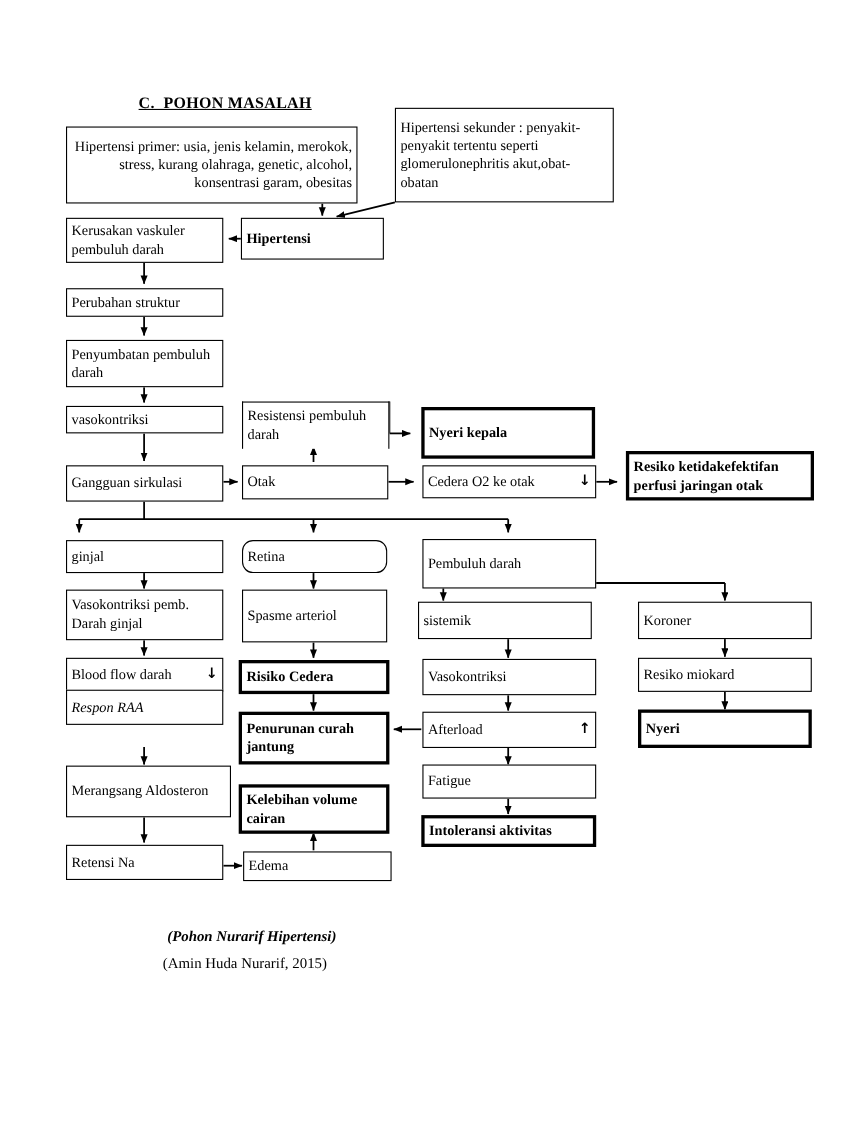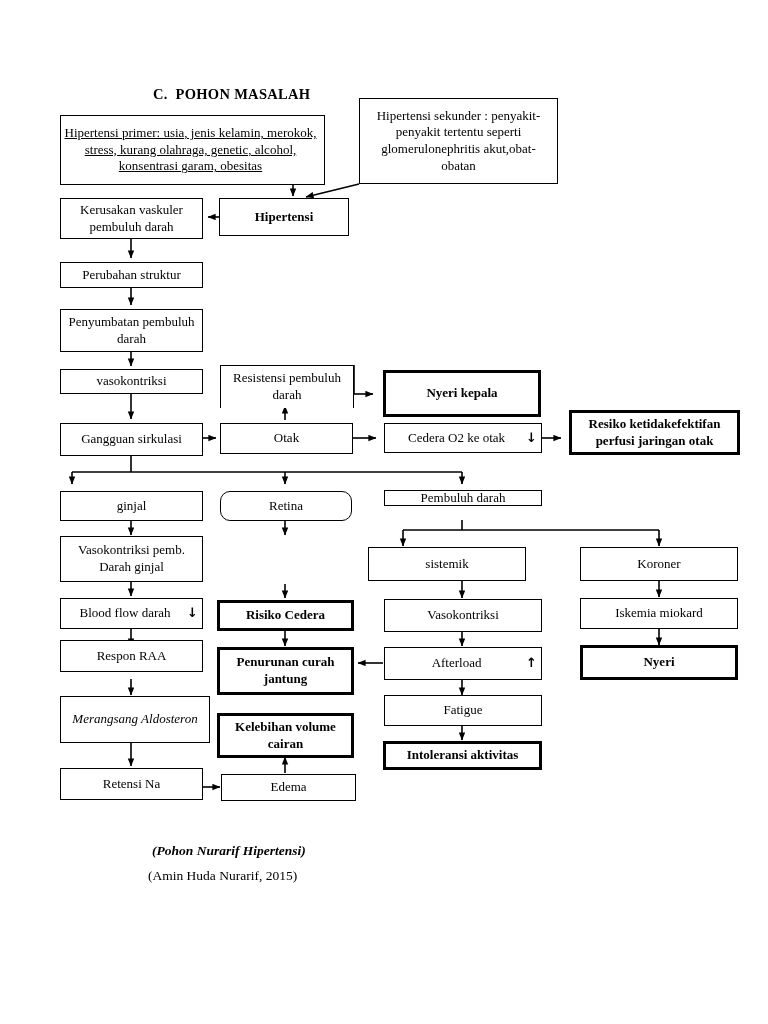--- a/index.html
+++ b/index.html
@@ -29,35 +29,33 @@
     white-space: pre;
   }
   .box {
     position: absolute;
     box-sizing: border-box;
     border: 1.3px solid #000;
     background: #ffffff;
     display: flex;
     align-items: center;
     justify-content: center;
-    text-align: center;
     font-size: 13px;
     line-height: 1.28;
     padding: 2px 4px;
     z-index: 3;
   }
   .box.thick {
     border-width: 3px;
     font-weight: bold;
   }
   .box.leftal {
     justify-content: flex-start;
-    text-align: center;
+    text-align: right;
     padding-left: 0;
-    text-decoration: underline;
   }
   .box.nobottom {
     border-bottom: none;
   }
   .box .txt { display: block; width: 100%; }
   .caption {
     position: absolute;
     font-size: 13.5px;
     white-space: pre;
   }
@@ -155,21 +153,21 @@
       <line x1="462" y1="680" x2="462" y2="695" marker-end="url(#ah)"></line>
 
       <line x1="462" y1="726" x2="462" y2="740" marker-end="url(#ah)"></line>
 
       <line x1="659" y1="581" x2="659" y2="597" marker-end="url(#ah)"></line>
 
       <line x1="659" y1="629" x2="659" y2="645" marker-end="url(#ah)"></line>
     </g>
   </svg>
 
-  <div class="title" style="left:153px; top:86px;">C.  POHON MASALAH</div>
+  <div class="title" style="left:126px; top:86px;text-decoration:underline;">C.  POHON MASALAH</div>
 
   <div class="box leftal" style="left:60px; top:115px; width:265px; height:70px;">
     <span class="txt">Hipertensi primer: usia, jenis kelamin, merokok, stress, kurang olahraga, genetic, alcohol, konsentrasi garam, obesitas</span>
   </div>
 
   <div class="box" style="left:359px; top:98px; width:199px; height:86px;">
     <span class="txt">Hipertensi sekunder : penyakit-penyakit tertentu seperti glomerulonephritis akut,obat-obatan</span>
   </div>
 
   <div class="box" style="left:219px; top:198px; width:130px; height:38px; font-weight:bold;">
@@ -218,30 +216,33 @@
   </div>
 
   <div class="box" style="left:60px; top:491px; width:143px; height:30px;">
     <span class="txt">ginjal</span>
   </div>
 
   <div class="box" style="left:220px; top:491px; width:132px; height:30px;border-radius:10px;">
     <span class="txt">Retina</span>
   </div>
 
-  <div class="box" style="left:384px; top:490px; width:158px; height:16px;">
+  <div class="box" style="left:384px; top:490px; width:158px; height:45px;">
     <span class="txt">Pembuluh darah</span>
   </div>
 
   <div class="box" style="left:60px; top:536px; width:143px; height:46px;">
     <span class="txt">Vasokontriksi pemb. Darah ginjal</span>
   </div>
 
-
-  <div class="box" style="left:368px; top:547px; width:158px; height:34px;">
+  <div class="box" style="left:220px; top:536px; width:132px; height:48px;">
+    <span class="txt">Spasme arteriol</span>
+  </div>
+
+  <div class="box" style="left:380px; top:547px; width:158px; height:34px;">
     <span class="txt">sistemik</span>
   </div>
 
   <div class="box" style="left:580px; top:547px; width:158px; height:34px;">
     <span class="txt">Koroner</span>
   </div>
 
   <div class="box" style="left:60px; top:598px; width:143px; height:31px;">
     <span class="txt">Blood flow darah</span>
       <span class="arrowglyph">↓</span>
@@ -249,41 +250,41 @@
 
   <div class="box thick" style="left:217px; top:600px; width:137px; height:31px;">
     <span class="txt">Risiko Cedera</span>
   </div>
 
   <div class="box" style="left:384px; top:599px; width:158px; height:33px;">
     <span class="txt">Vasokontriksi</span>
   </div>
 
   <div class="box" style="left:580px; top:598px; width:158px; height:31px;">
-    <span class="txt">Iskemia miokard</span>
-  </div>
-
-  <div class="box" style="left:60px; top:640px; width:143px; height:32px;">
+    <span class="txt">Resiko miokard</span>
+  </div>
+
+  <div class="box" style="left:60px; top:627px; width:143px; height:32px;font-style:italic;">
     <span class="txt">Respon RAA</span>
   </div>
 
   <div class="box thick" style="left:217px; top:647px; width:137px; height:48px;">
     <span class="txt">Penurunan curah jantung</span>
   </div>
 
   <div class="box" style="left:384px; top:647px; width:158px; height:33px;">
     <span class="txt">Afterload</span>
       <span class="arrowglyph">↑</span>
   </div>
 
   <div class="box thick" style="left:580px; top:645px; width:158px; height:35px;">
     <span class="txt">Nyeri</span>
   </div>
 
-  <div class="box" style="left:60px; top:696px; width:150px; height:47px;font-style:italic;">
+  <div class="box" style="left:60px; top:696px; width:150px; height:47px;">
     <span class="txt">Merangsang Aldosteron</span>
   </div>
 
   <div class="box thick" style="left:217px; top:713px; width:137px; height:45px;">
     <span class="txt">Kelebihan volume cairan</span>
   </div>
 
   <div class="box" style="left:384px; top:695px; width:158px; height:31px;">
     <span class="txt">Fatigue</span>
   </div>

